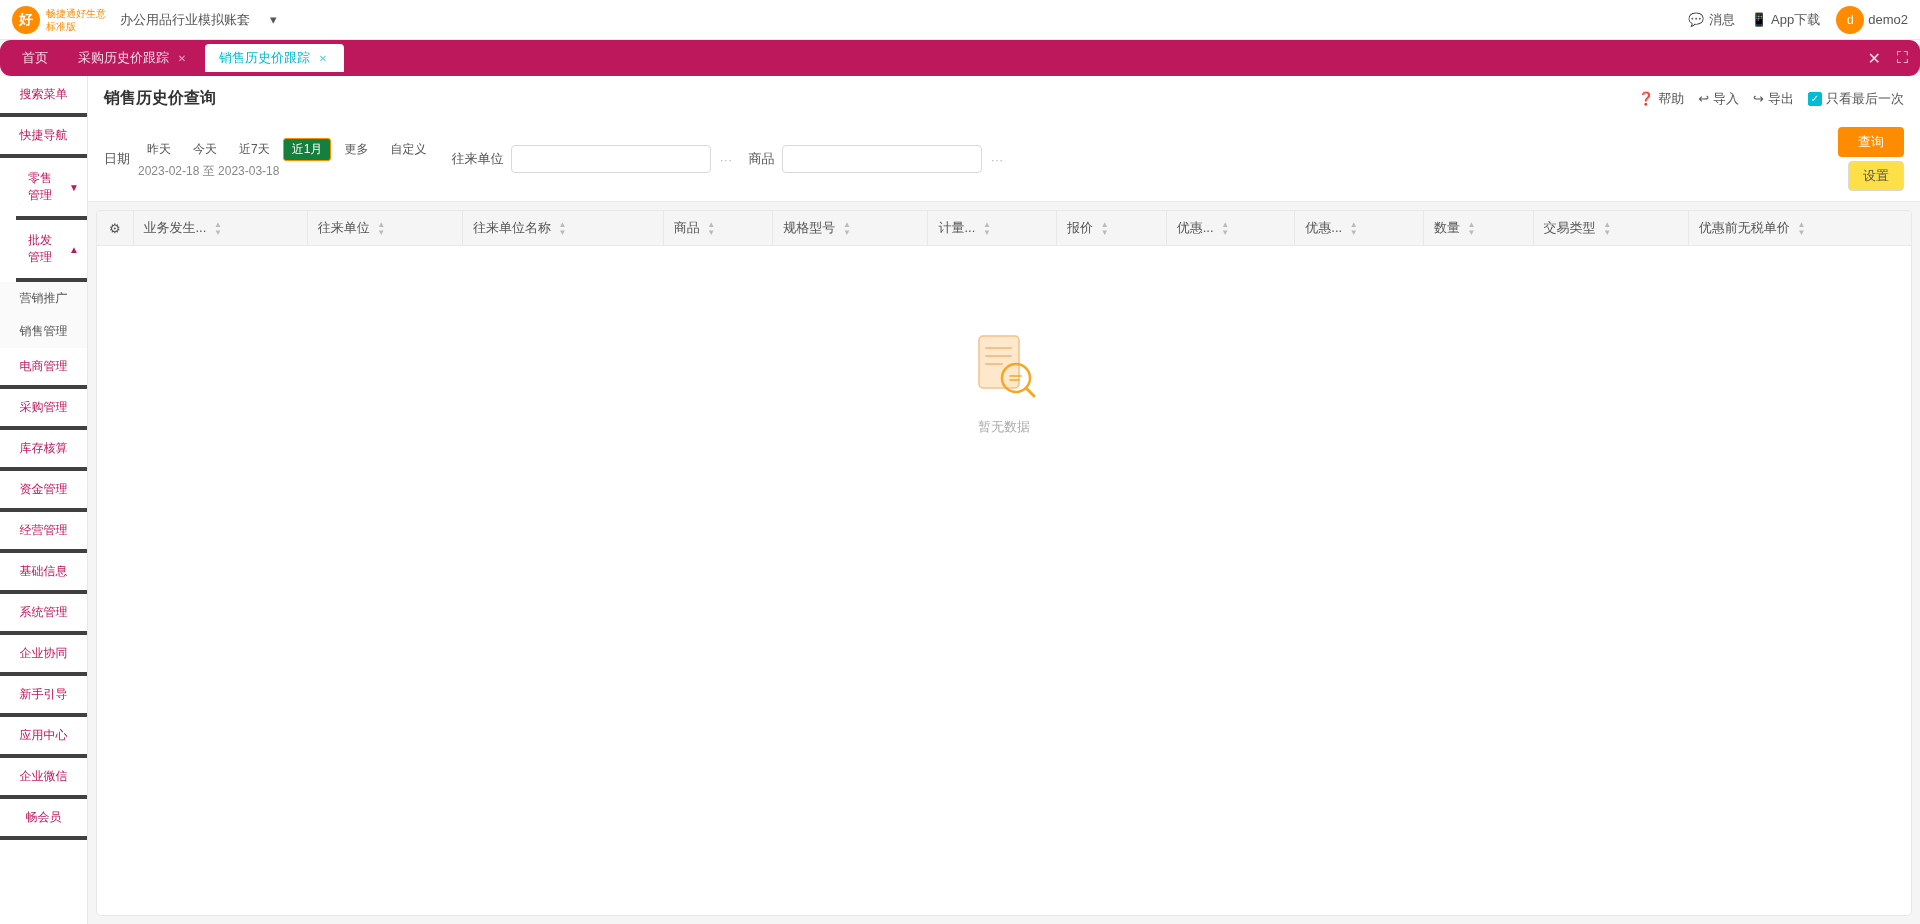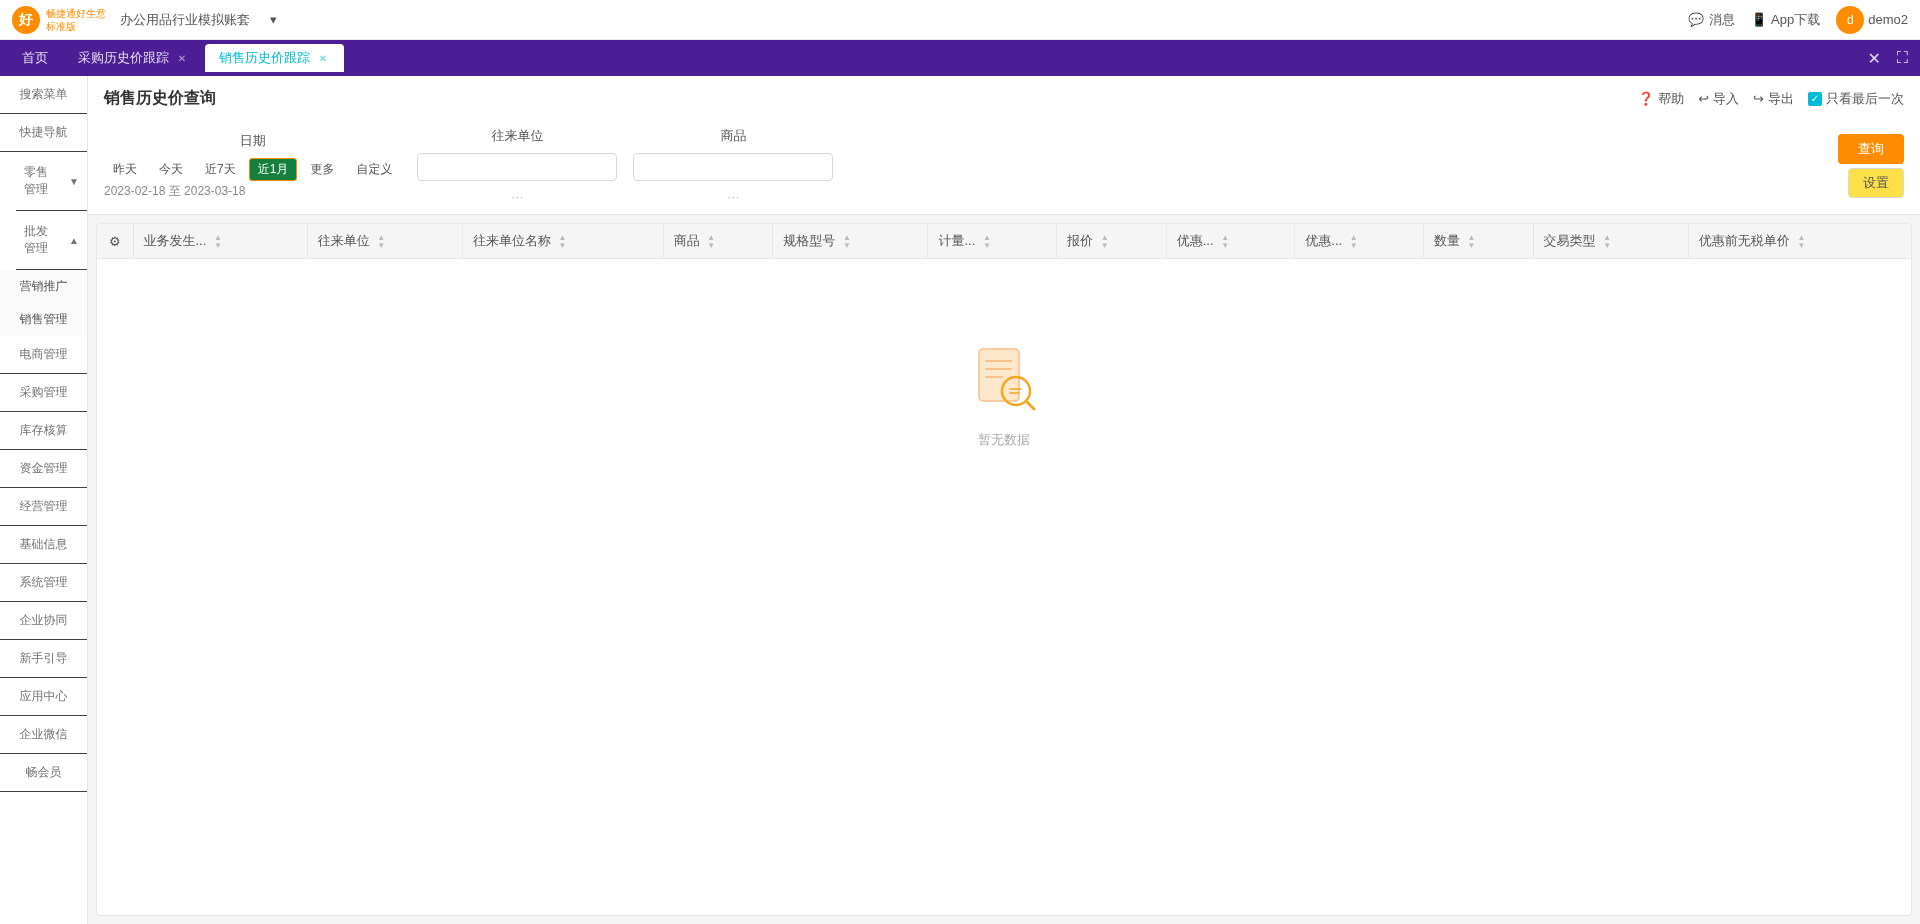--- a/index.html
+++ b/index.html
@@ -75,26 +75,27 @@
       display: flex;
       align-items: center;
       justify-content: center;
       color: #fff;
       font-size: 12px;
     }
 
     
     .tab-bar {
       height: 36px;
-      background: #4c1d95;
+      background: #be185d;
       display: flex;
       align-items: center;
       padding: 0 8px;
       gap: 2px;
       flex-shrink: 0;
+      border-radius: 11px;
     }
     .tab {
       height: 28px;
       padding: 0 14px;
       border-radius: 4px 4px 0 0;
       display: flex;
       align-items: center;
       gap: 6px;
       cursor: pointer;
       font-size: 13px;
@@ -142,24 +143,25 @@
       width: 88px;
       background: #fff;
       border-right: 1px solid #e8e8e8;
       display: flex;
       flex-direction: column;
       overflow-y: auto;
       flex-shrink: 0;
     }
     .sidebar-item {
       padding: 10px 4px;
+      text-align: center;
       cursor: pointer;
       font-size: 12px;
-      color: #737373;
-      border-bottom: 1px solid #404040;
+      color: #be185d;
+      border-bottom: 4px solid #404040;
       display: flex;
       flex-direction: column;
       align-items: center;
       gap: 2px;
     }
     .sidebar-item.with-arrow {
       flex-direction: row;
       justify-content: center;
       gap: 13px;
       padding: 12px 8px;
@@ -239,21 +241,20 @@
       display: flex;
       align-items: center;
       gap: 16px;
       padding: 8px 0 10px 0;
       flex-wrap: wrap;
     }
     .filter-group {
       display: flex;
       align-items: center;
       gap: 8px;
-      flex-direction: column;
     }
     .filter-label {
       font-size: 13px;
       color: #555;
       white-space: nowrap;
     }
     .date-options {
       display: flex;
       align-items: center;
       gap: 4px;

